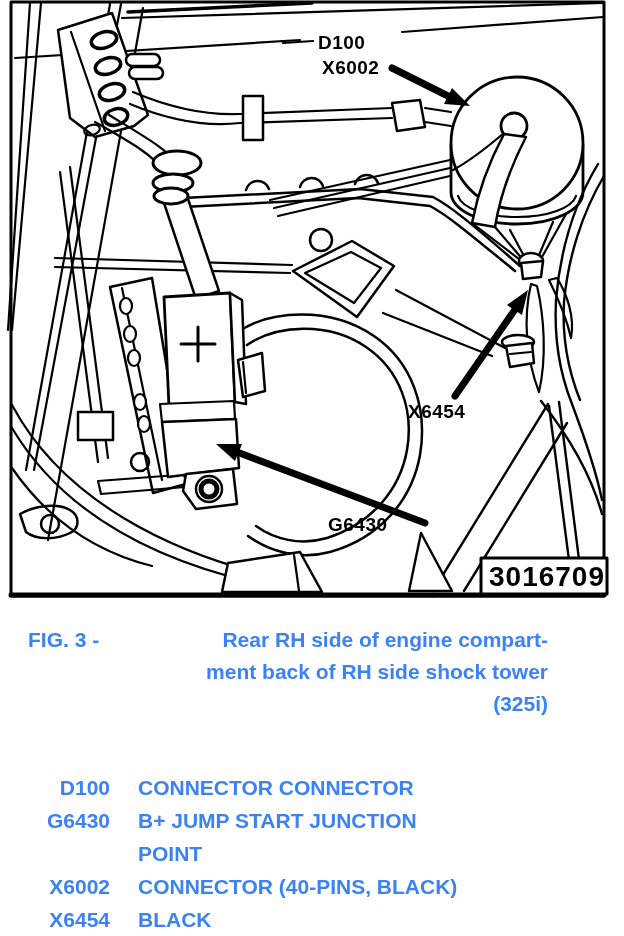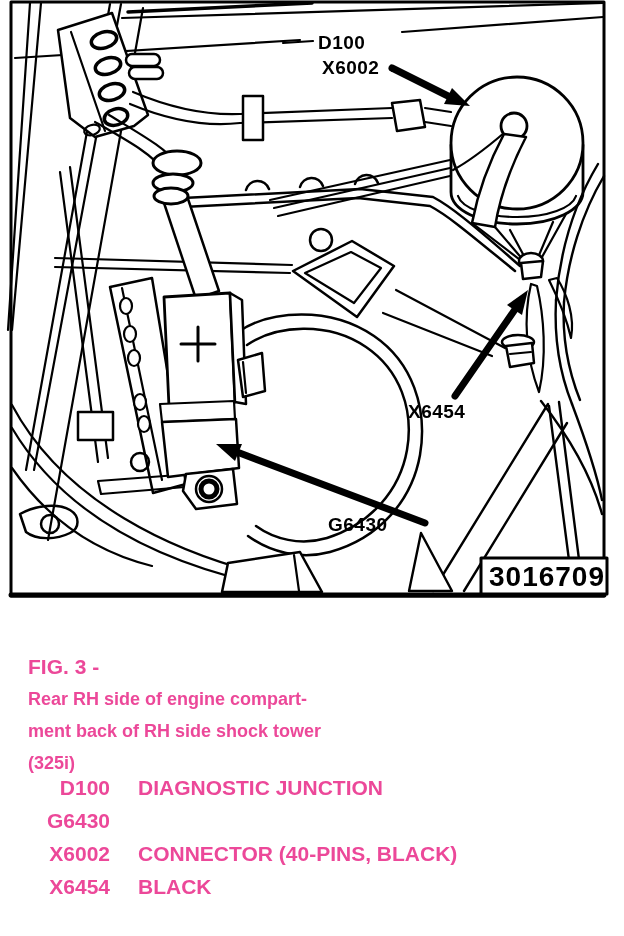--- a/index.html
+++ b/index.html
@@ -1,25 +1,25 @@
 <!DOCTYPE html>
 <html><head>
 <meta charset="utf-8">
 <style>
   html,body{margin:0;padding:0;background:#fff;}
   .page{position:relative;width:624px;height:936px;background:#fff;overflow:hidden;
-        font-family:"Liberation Sans", sans-serif;color:#ec4899;}
+        font-family:"Liberation Sans", sans-serif;color:#3b82f6;}
   .drawing{position:absolute;top:0;left:0;width:624px;height:620px;}
   svg{display:block;}
   svg text{font-family:"Liberation Sans", sans-serif;font-weight:bold;fill:#000;}
   .callout{font-size:19px;letter-spacing:0.5px;}
   .idnum{font-size:28px;letter-spacing:1px;}
-  .caption-row{position:absolute;top:651px;left:28px;display:flex;flex-direction:column;}
+  .caption-row{position:absolute;top:624px;left:28px;display:flex;}
   .fig-label{width:110px;font-size:21px;font-weight:bold;line-height:32px;}
-  .fig-caption{width:410px;font-size:18px;font-weight:bold;line-height:32px;white-space:pre-line;}
+  .fig-caption{width:410px;font-size:21px;font-weight:bold;line-height:32px;white-space:pre-line;text-align:right;}
   .legend{position:absolute;top:771px;left:28px;}
   .legend-row{display:flex;font-size:21px;font-weight:bold;line-height:33px;}
   .legend-term{width:82px;text-align:right;}
   .legend-desc{margin-left:28px;width:400px;white-space:pre-line;}
 </style>
 </head>
 <body>
 
 <div class="page">
 
@@ -199,24 +199,26 @@
   <div class="caption-row">
     <div class="fig-label">FIG. 3 -</div>
     <div class="fig-caption">Rear RH side  of engine compart-
 ment back of RH side shock tower
 (325i)</div>
   </div>
 
   <div class="legend">
     <div class="legend-row">
       <div class="legend-term">D100</div>
-      <div class="legend-desc">DIAGNOSTIC JUNCTION</div>
+      <div class="legend-desc">CONNECTOR CONNECTOR</div>
     </div>
     <div class="legend-row">
       <div class="legend-term">G6430</div>
+      <div class="legend-desc">B+ JUMP START JUNCTION
+POINT</div>
     </div>
     <div class="legend-row">
       <div class="legend-term">X6002</div>
       <div class="legend-desc">CONNECTOR (40-PINS, BLACK)</div>
     </div>
     <div class="legend-row">
       <div class="legend-term">X6454</div>
       <div class="legend-desc">BLACK</div>
     </div>
   </div>

